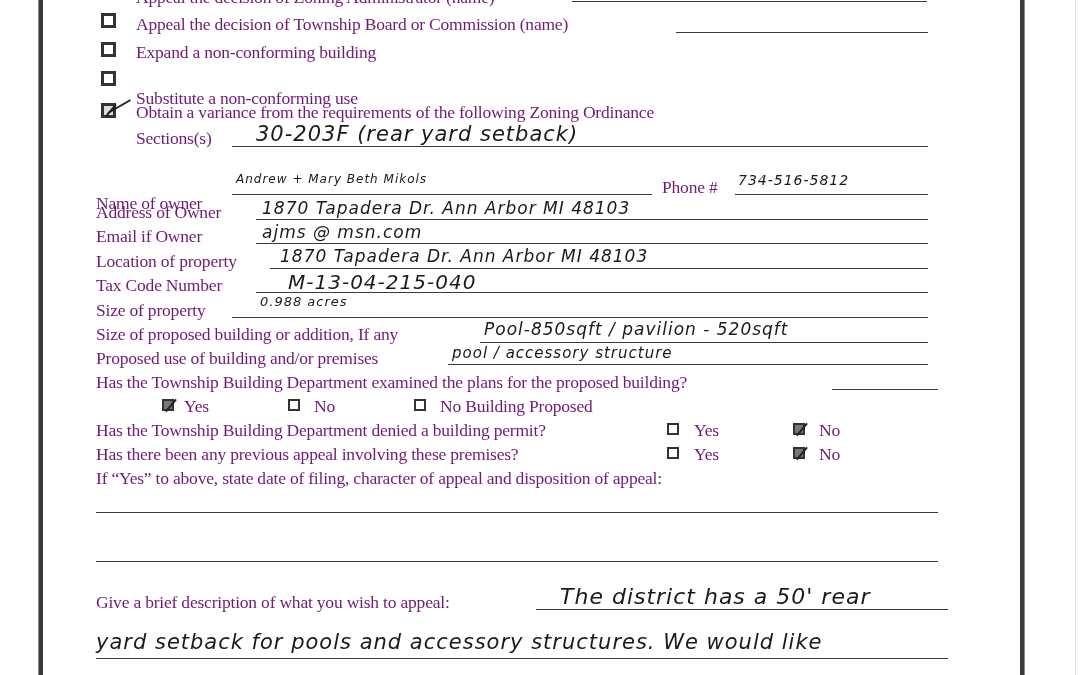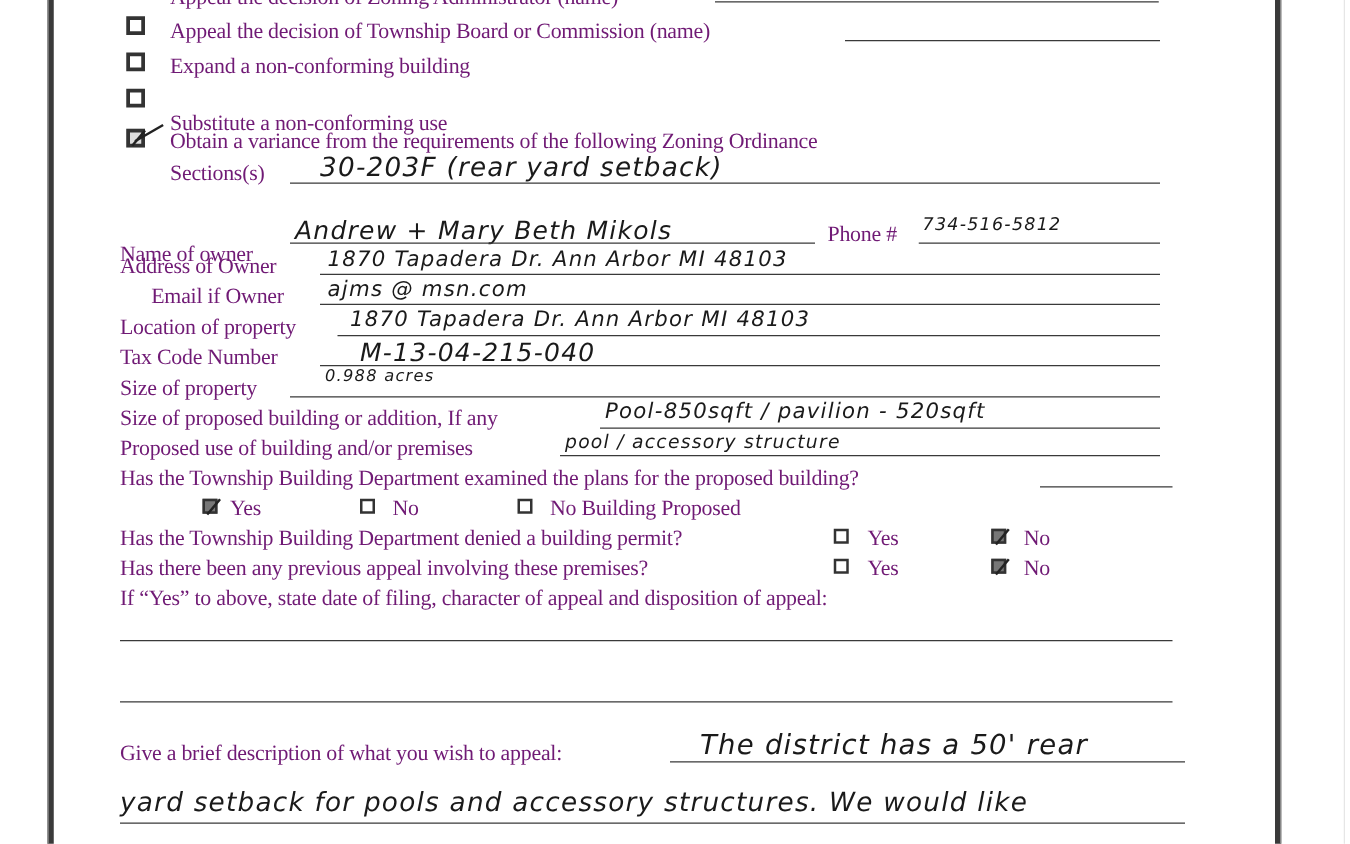--- a/index.html
+++ b/index.html
@@ -44,31 +44,31 @@
 
 <div class="cb big checked" style="left:101px;top:103px;"></div>
 <div class="check-mark" style="left:108px;top:112px;width:26px;transform:rotate(-30deg);"></div>
 <div class="line" style="left:136px;top:102px;">Obtain a variance from the requirements of the following Zoning Ordinance</div>
 
 <div class="line" style="left:136px;top:128px;">Sections(s)</div>
 <div class="hand" style="left:256px;top:122px;font-size:21px;">30-203F   (rear yard setback)</div>
 <div class="rule" style="left:232px;top:146px;width:696px;"></div>
 
 <div class="line" style="left:96px;top:177px;margin-top:16px;">Name of owner</div>
-<div class="hand" style="left:236px;top:172px;font-size:20px;">Andrew + Mary Beth Mikols</div>
+<div class="hand" style="left:236px;top:172px;font-size:12px;">Andrew + Mary Beth Mikols</div>
 <div class="rule" style="left:232px;top:194px;width:420px;"></div>
 <div class="line" style="left:662px;top:177px;">Phone #</div>
 <div class="hand" style="left:738px;top:172px;font-size:14px;">734-516-5812</div>
 <div class="rule" style="left:735px;top:194px;width:193px;"></div>
 
 <div class="line" style="left:96px;top:202px;">Address of Owner</div>
 <div class="hand" style="left:262px;top:198px;font-size:17px;">1870 Tapadera Dr.     Ann Arbor MI 48103</div>
 <div class="rule" style="left:256px;top:219px;width:672px;"></div>
 
-<div class="line" style="left:96px;top:226px;margin-left:25px;">Email if Owner</div>
+<div class="line" style="left:96px;top:226px;">Email if Owner</div>
 <div class="hand" style="left:262px;top:222px;font-size:17px;">ajms @ msn.com</div>
 <div class="rule" style="left:256px;top:243px;width:672px;"></div>
 
 <div class="line" style="left:96px;top:251px;">Location of property</div>
 <div class="hand" style="left:280px;top:246px;font-size:17px;">1870 Tapadera Dr.  Ann Arbor MI 48103</div>
 <div class="rule" style="left:270px;top:268px;width:658px;"></div>
 
 <div class="line" style="left:96px;top:275px;">Tax Code Number</div>
 <div class="hand" style="left:288px;top:270px;font-size:20px;">M-13-04-215-040</div>
 <div class="rule" style="left:256px;top:292px;width:672px;"></div>

